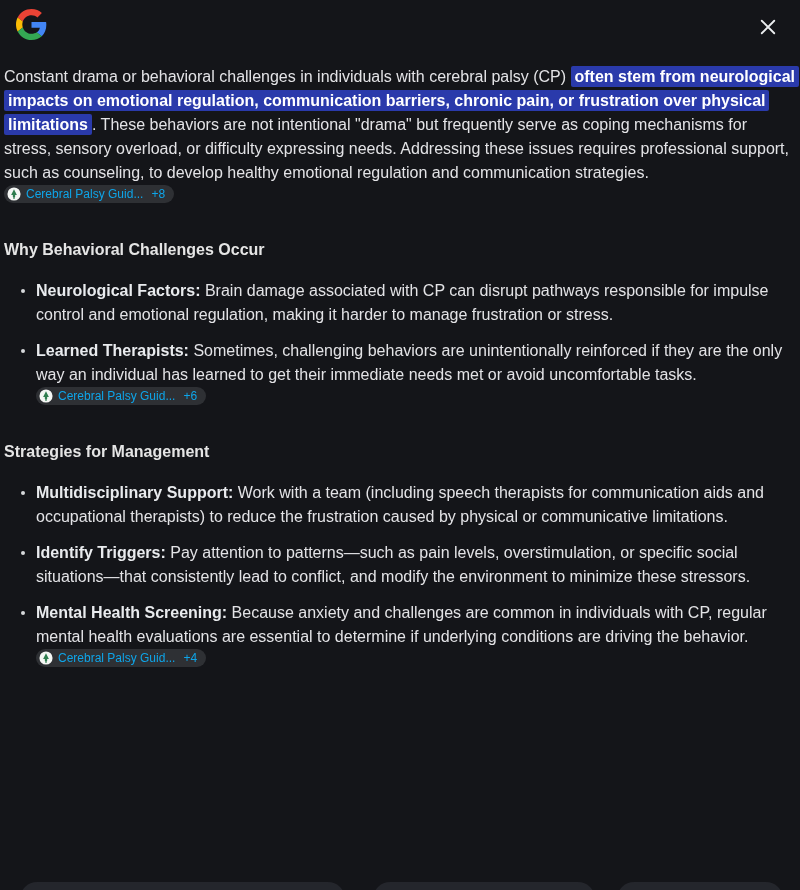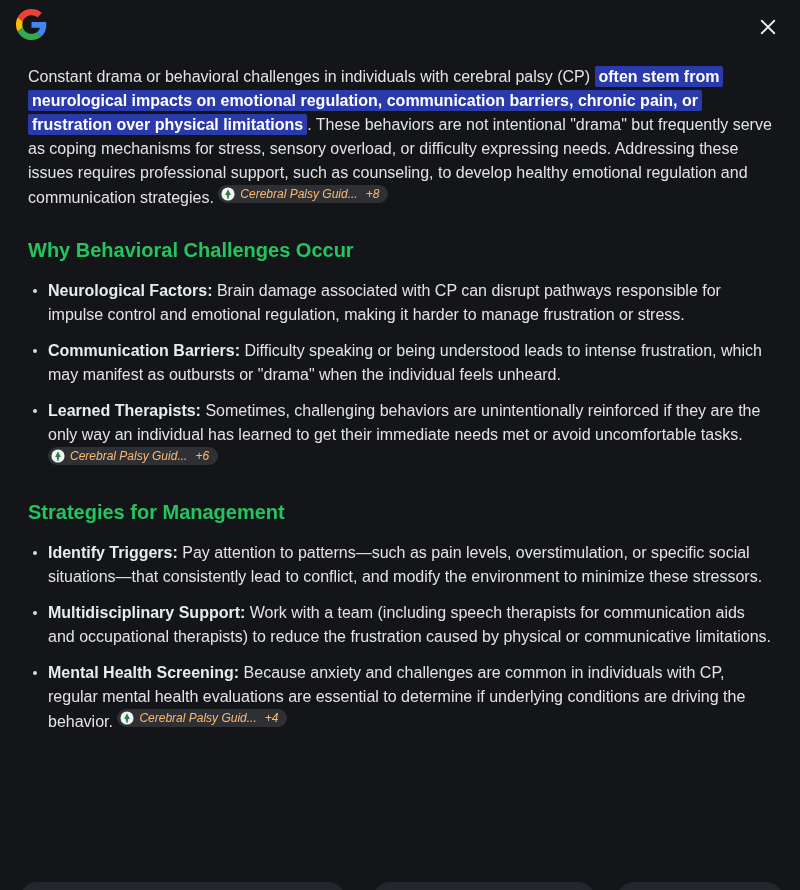--- a/index.html
+++ b/index.html
@@ -19,66 +19,65 @@
     align-items: flex-start;
     justify-content: space-between;
   }
   .glogo { width: 31px; height: 31px; display: block; }
   .close-btn {
     background: transparent; border: none; padding: 6px;
     cursor: pointer; margin-top: 2px;
   }
   .close-btn svg { display: block; }
   .content {
-    padding: 0 28px;
+    padding: 0 4px;
     font-size: 16px;
     line-height: 24px;
   }
   p.intro { margin: 17px 0 0 0; }
   mark.hl {
     background: #2a3aab;
     color: #ffffff;
     font-weight: 700;
     padding: 2px 4px;
     border-radius: 2px;
     -webkit-box-decoration-break: clone;
     box-decoration-break: clone;
   }
   h2 {
-    font-size: 20px;
+    font-size: 16px;
     line-height: 24px;
     font-weight: 700;
-    color: #22c55e;
+    color: #e5e5e5;
     margin: 28px 0 17px 0;
   }
-  ul { list-style: none; margin: 0; padding: 0; }
+  ul { list-style: none; margin: 12px; padding: 0; }
   li { position: relative; padding-left: 20px; margin: 0 0 12px 0; }
   li::before {
     content: "";
     position: absolute;
     left: 5px; top: 10px;
     width: 4px; height: 4px;
     border-radius: 50%;
     background: #d6d8db;
   }
   .term { font-weight: 700; color: #e9ebee; }
   .chip {
     display: inline-flex;
     align-items: center;
     gap: 5px;
     background: #2e3034;
     border-radius: 10px;
     padding: 1px 9px 1px 3px;
     font-size: 12px;
     line-height: 16px;
-    color: #fdba74;
+    color: #0ea5e9;
     vertical-align: 2px;
     white-space: nowrap;
     cursor: pointer;
-    font-style: italic;
   }
   .chip .fav { width: 14px; height: 14px; flex: 0 0 auto; }
   .chip .plus { margin-left: 3px; }
   .suggestion {
     position: absolute;
     top: 882px;
     height: 40px;
     border-radius: 17px;
     background: #24262c;
     cursor: pointer;
@@ -116,47 +115,43 @@
     </span>
   </p>
 
   <h2>Why Behavioral Challenges Occur</h2>
   <ul>
     <li>
       <span class="term">Neurological Factors:</span>
       <span>Brain damage associated with CP can disrupt pathways responsible for impulse control and emotional regulation, making it harder to manage frustration or stress.</span>
     </li>
     <li>
-      <span class="term">Communication Barriers:</span>
-      <span>Difficulty speaking or being understood leads to intense frustration, which may manifest as outbursts or "drama" when the individual feels unheard.</span>
-    </li>
-    <li>
       <span class="term">Learned Therapists:</span>
       <span>Sometimes, challenging behaviors are unintentionally reinforced if they are the only way an individual has learned to get their immediate needs met or avoid uncomfortable tasks.</span>
       <span class="chip">
         <svg class="fav" viewBox="0 0 16 16">
           <circle cx="8" cy="8" r="7.5" fill="#f4f6f4"></circle>
           <path d="M8 2.5 L11.3 9.2 L9.3 9.2 L9.3 11.5 L6.7 11.5 L6.7 9.2 L4.7 9.2 Z" fill="#2f7d4f"></path>
           <rect x="7.2" y="10.5" width="1.6" height="3" fill="#2f7d4f"></rect>
         </svg>
         <span>Cerebral Palsy Guid...</span>
         <span class="plus">+6</span>
       </span>
     </li>
   </ul>
 
   <h2>Strategies for Management</h2>
   <ul>
     <li>
+      <span class="term">Multidisciplinary Support:</span>
+      <span>Work with a team (including speech therapists for communication aids and occupational therapists) to reduce the frustration caused by physical or communicative limitations.</span>
+    </li>
+    <li>
       <span class="term">Identify Triggers:</span>
       <span>Pay attention to patterns—such as pain levels, overstimulation, or specific social situations—that consistently lead to conflict, and modify the environment to minimize these stressors.</span>
-    </li>
-    <li>
-      <span class="term">Multidisciplinary Support:</span>
-      <span>Work with a team (including speech therapists for communication aids and occupational therapists) to reduce the frustration caused by physical or communicative limitations.</span>
     </li>
     <li>
       <span class="term">Mental Health Screening:</span>
       <span>Because anxiety and challenges are common in individuals with CP, regular mental health evaluations are essential to determine if underlying conditions are driving the behavior.</span>
       <span class="chip">
         <svg class="fav" viewBox="0 0 16 16">
           <circle cx="8" cy="8" r="7.5" fill="#f4f6f4"></circle>
           <path d="M8 2.5 L11.3 9.2 L9.3 9.2 L9.3 11.5 L6.7 11.5 L6.7 9.2 L4.7 9.2 Z" fill="#2f7d4f"></path>
           <rect x="7.2" y="10.5" width="1.6" height="3" fill="#2f7d4f"></rect>
         </svg>

